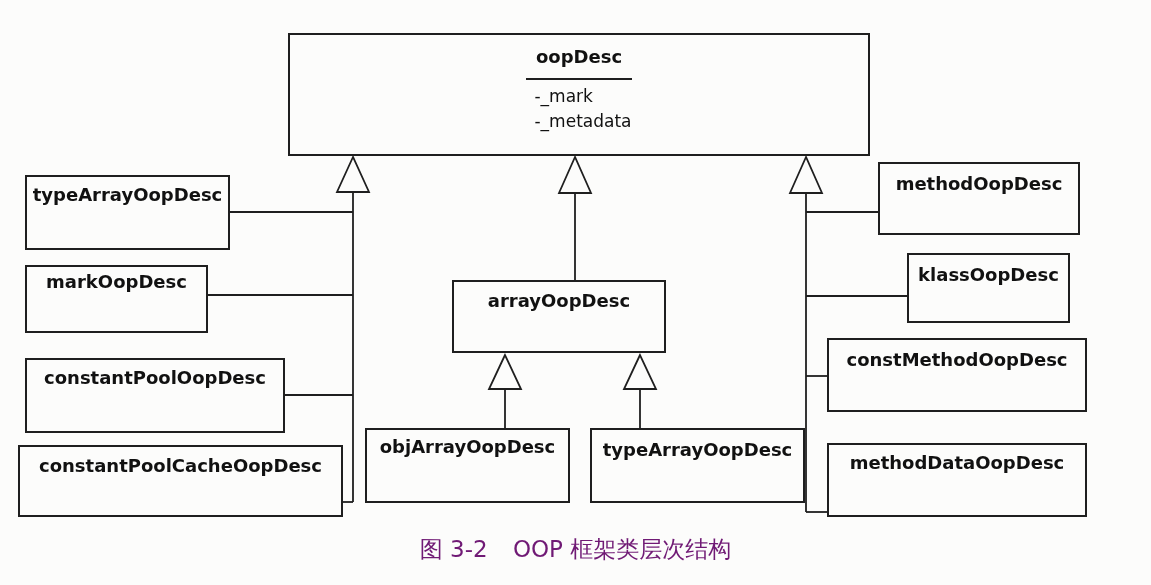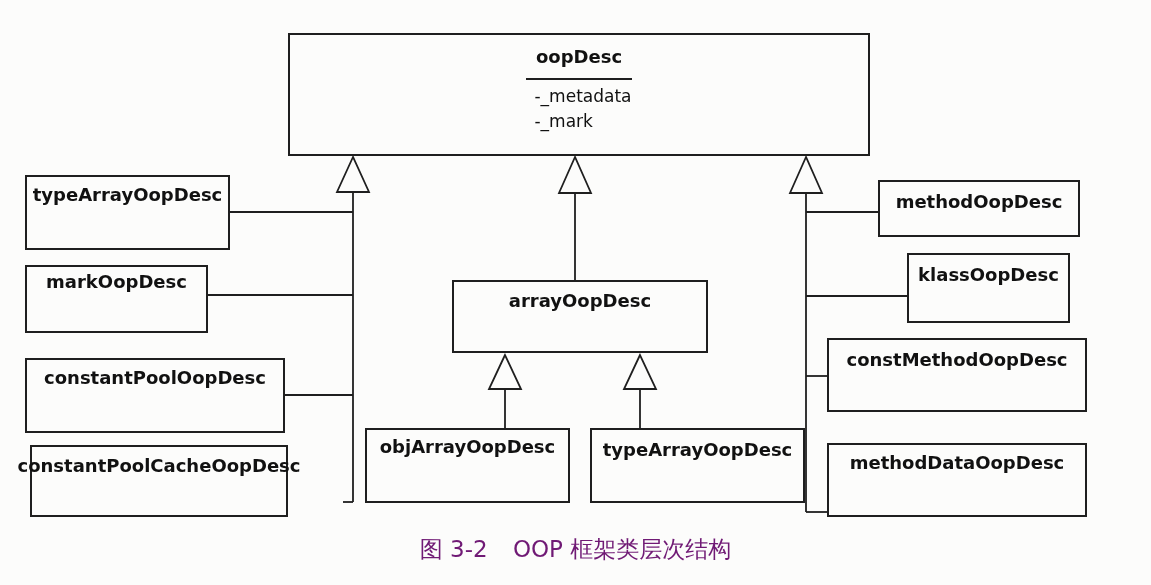--- a/index.html
+++ b/index.html
@@ -57,22 +57,22 @@
       <line x1="806" y1="212" x2="878" y2="212"></line>
       <line x1="806" y1="296" x2="907" y2="296"></line>
       <line x1="806" y1="376" x2="827" y2="376"></line>
       <line x1="806" y1="512" x2="827" y2="512"></line>
     </g>
   </svg>
 
   <div class="cls" style="left:288px;top:33px;width:582px;height:123px">
     <div class="title" style="height:43px">oopDesc</div>
     <div class="attrs">
+      <div>-_mark</div>
       <div>-_metadata</div>
-      <div>-_mark</div>
     </div>
     <div class="r" style="height:18px"></div>
   </div>
 
   <div class="cls" style="left:25px;top:175px;width:205px;height:75px">
     <div class="title" style="height:35px">typeArrayOopDesc</div>
     <div class="r" style="height:12px"></div>
     <div class="r" style="height:10px"></div>
     <div class="r grow"></div>
   </div>
@@ -84,48 +84,48 @@
     <div class="r grow"></div>
   </div>
 
   <div class="cls" style="left:25px;top:358px;width:260px;height:75px">
     <div class="title" style="height:35px">constantPoolOopDesc</div>
     <div class="r" style="height:13px"></div>
     <div class="r" style="height:10px"></div>
     <div class="r grow"></div>
   </div>
 
-  <div class="cls" style="left:30px;top:445px;width:258px;height:72px">
+  <div class="cls" style="left:18px;top:445px;width:325px;height:72px">
     <div class="title" style="height:36px">constantPoolCacheOopDesc</div>
     <div class="r" style="height:14px"></div>
     <div class="r" style="height:9px"></div>
     <div class="r grow"></div>
   </div>
 
-  <div class="cls" style="left:452px;top:280px;width:256px;height:73px">
+  <div class="cls" style="left:452px;top:280px;width:214px;height:73px">
     <div class="title" style="height:36px">arrayOopDesc</div>
     <div class="r" style="height:18px"></div>
     <div class="r grow"></div>
   </div>
 
   <div class="cls" style="left:365px;top:428px;width:205px;height:75px">
     <div class="title" style="height:33px">objArrayOopDesc</div>
     <div class="r" style="height:14px"></div>
     <div class="r" style="height:8px"></div>
     <div class="r grow"></div>
   </div>
 
   <div class="cls" style="left:590px;top:428px;width:215px;height:75px">
     <div class="title" style="height:38px">typeArrayOopDesc</div>
     <div class="r" style="height:14px"></div>
     <div class="r" style="height:8px"></div>
     <div class="r grow"></div>
   </div>
 
-  <div class="cls" style="left:878px;top:180px;width:202px;height:57px">
+  <div class="cls" style="left:878px;top:162px;width:202px;height:73px">
     <div class="title" style="height:38px">methodOopDesc</div>
     <div class="r" style="height:14px"></div>
     <div class="r" style="height:9px"></div>
     <div class="r grow"></div>
   </div>
 
   <div class="cls" style="left:907px;top:253px;width:163px;height:70px">
     <div class="title" style="height:38px">klassOopDesc</div>
     <div class="r" style="height:14px"></div>
     <div class="r grow"></div>

